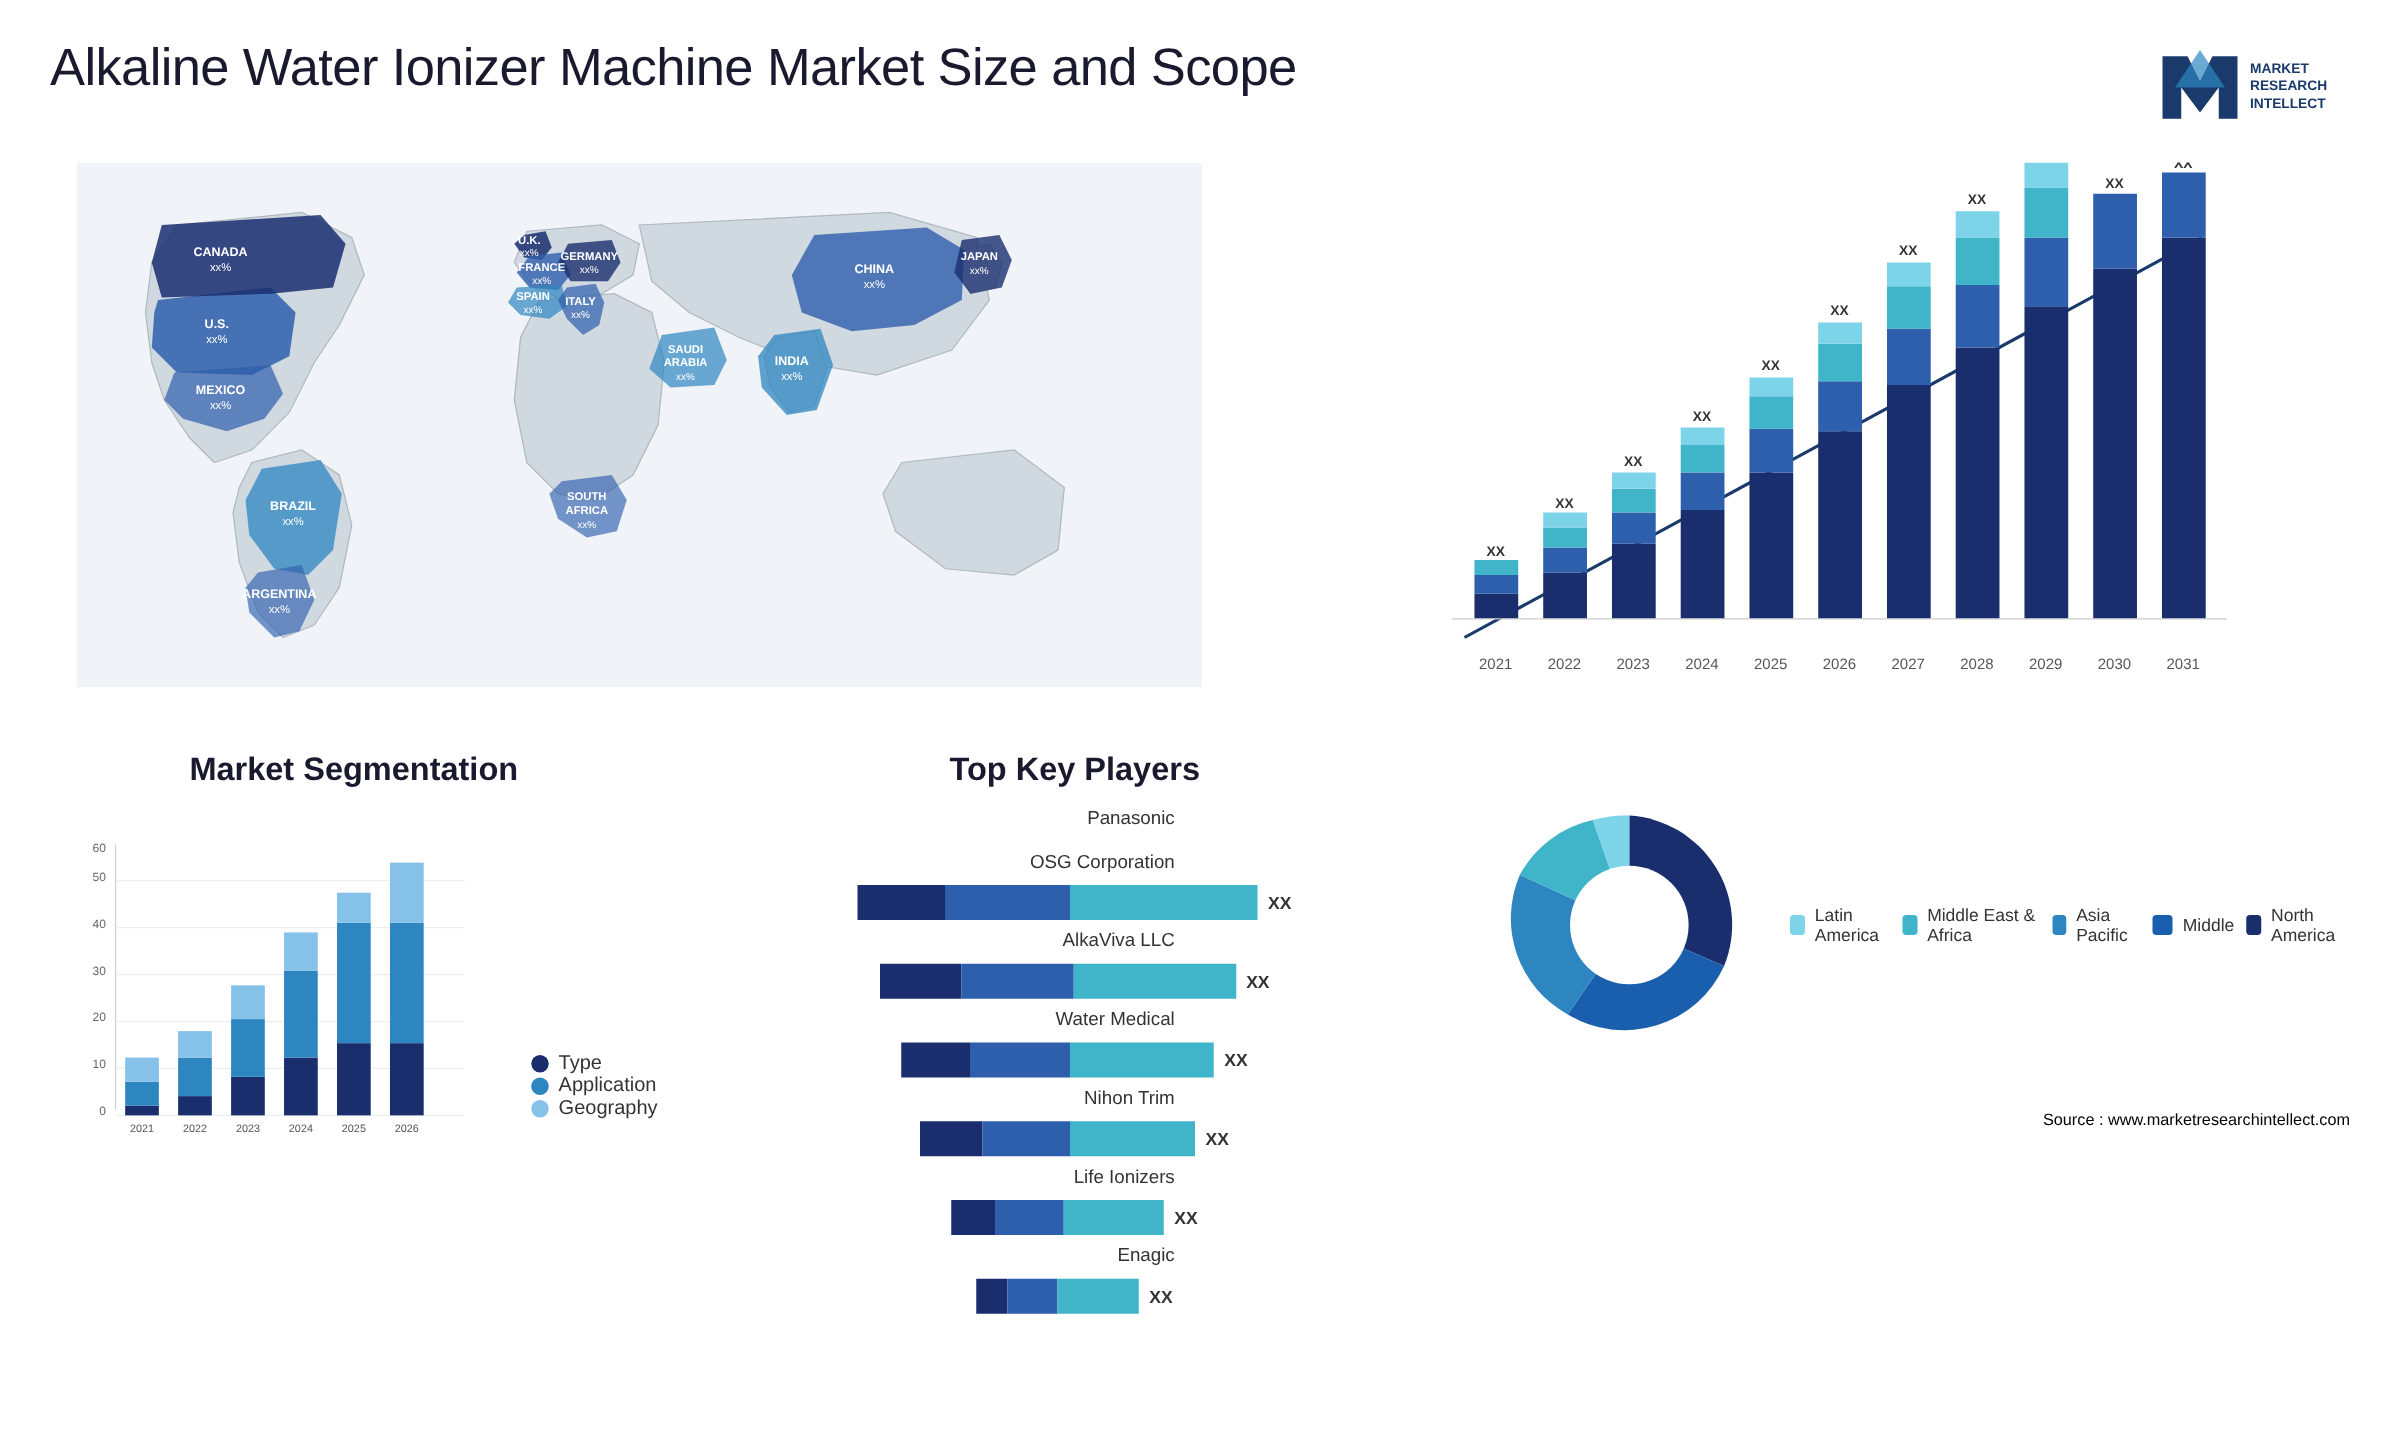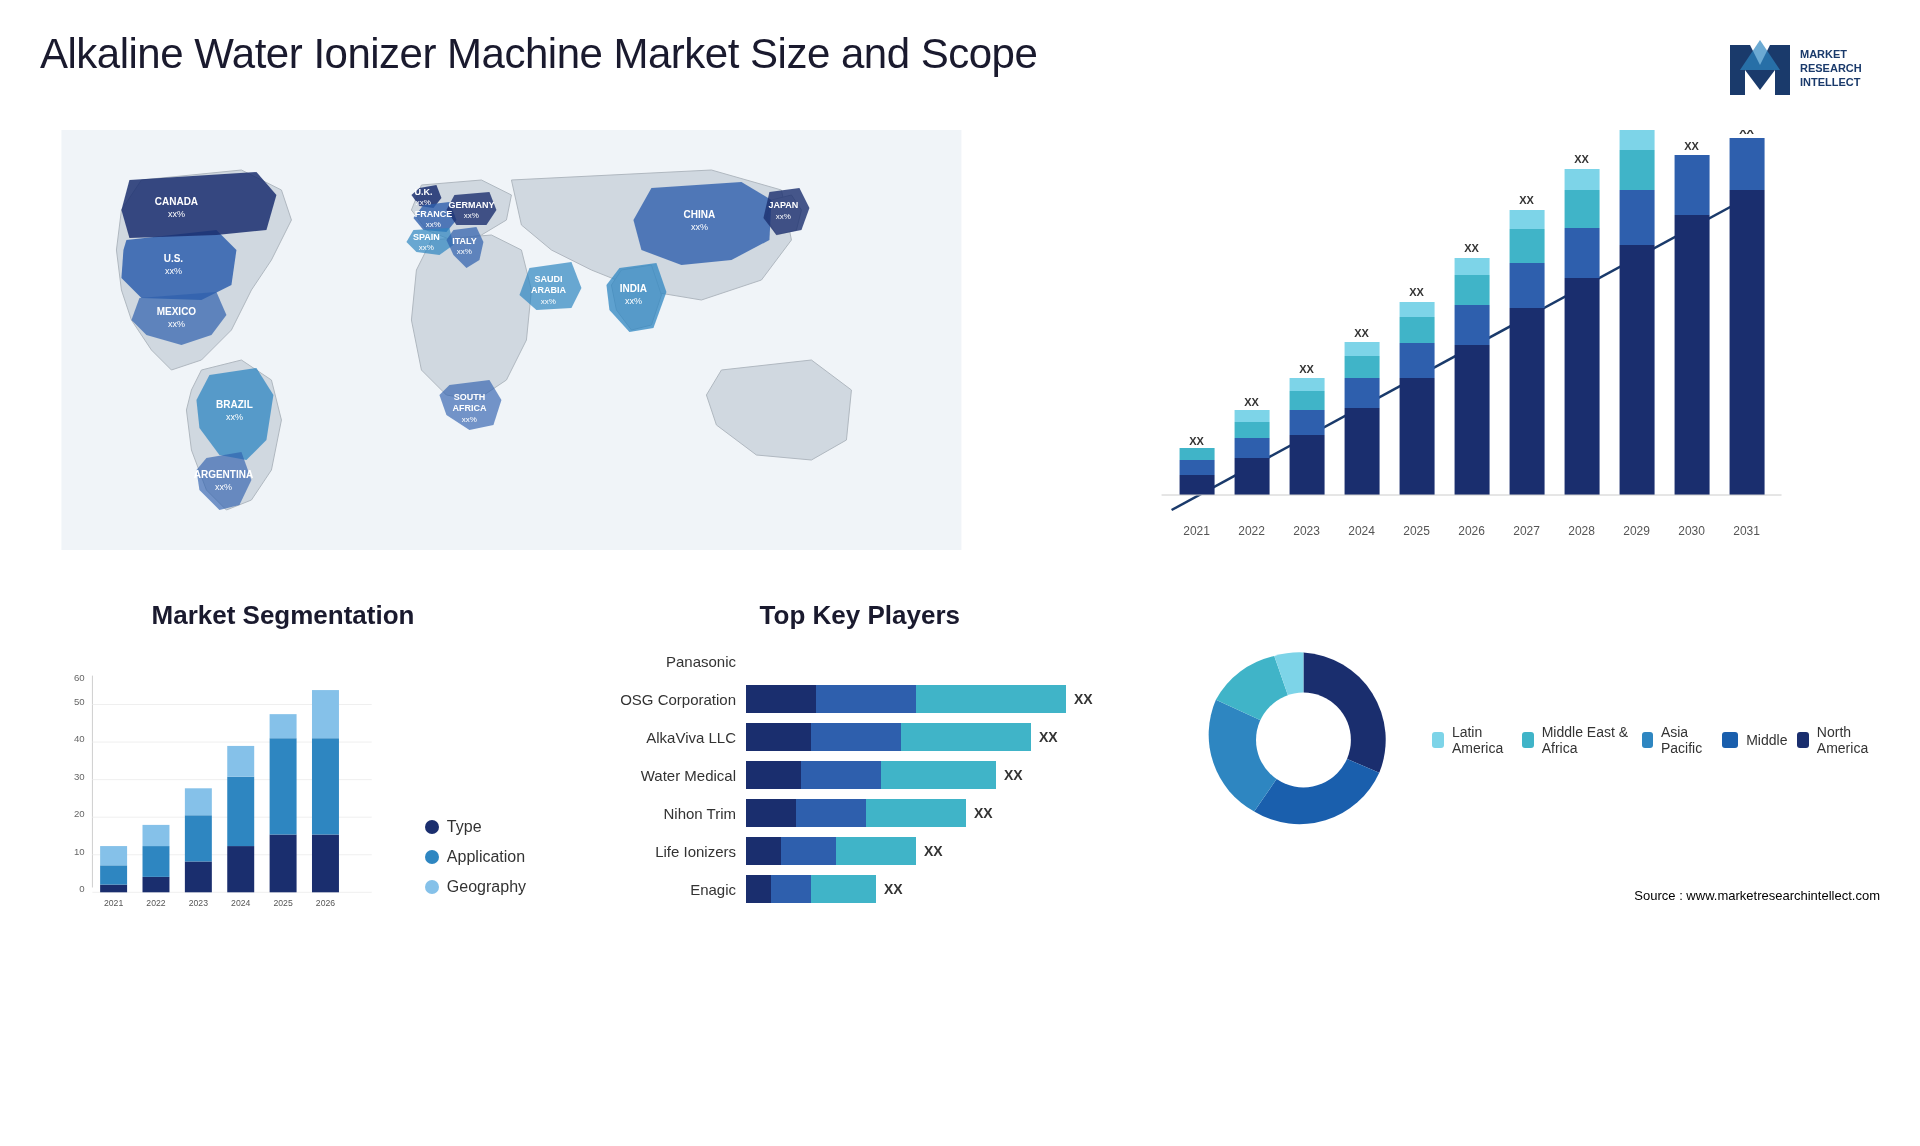--- a/index.html
+++ b/index.html
@@ -117,21 +117,20 @@
 
     .seg-chart {
       flex: 1;
       height: 260px;
     }
 
     .seg-legend {
       display: flex;
       flex-direction: column;
       justify-content: center;
-      gap: 12px;
       padding-bottom: 30px;
     }
 
     .legend-item {
       display: flex;
       align-items: center;
       gap: 8px;
       font-size: 16px;
       color: #333;
     }
@@ -147,20 +146,21 @@
       display: flex;
       flex-direction: column;
       gap: 8px;
       padding: 0 20px;
     }
 
     .player-row {
       display: flex;
       align-items: center;
       gap: 10px;
+      flex-direction: column;
     }
 
     .player-name {
       width: 160px;
       font-size: 15px;
       color: #333;
       text-align: right;
     }
 
     .player-bar-container {

